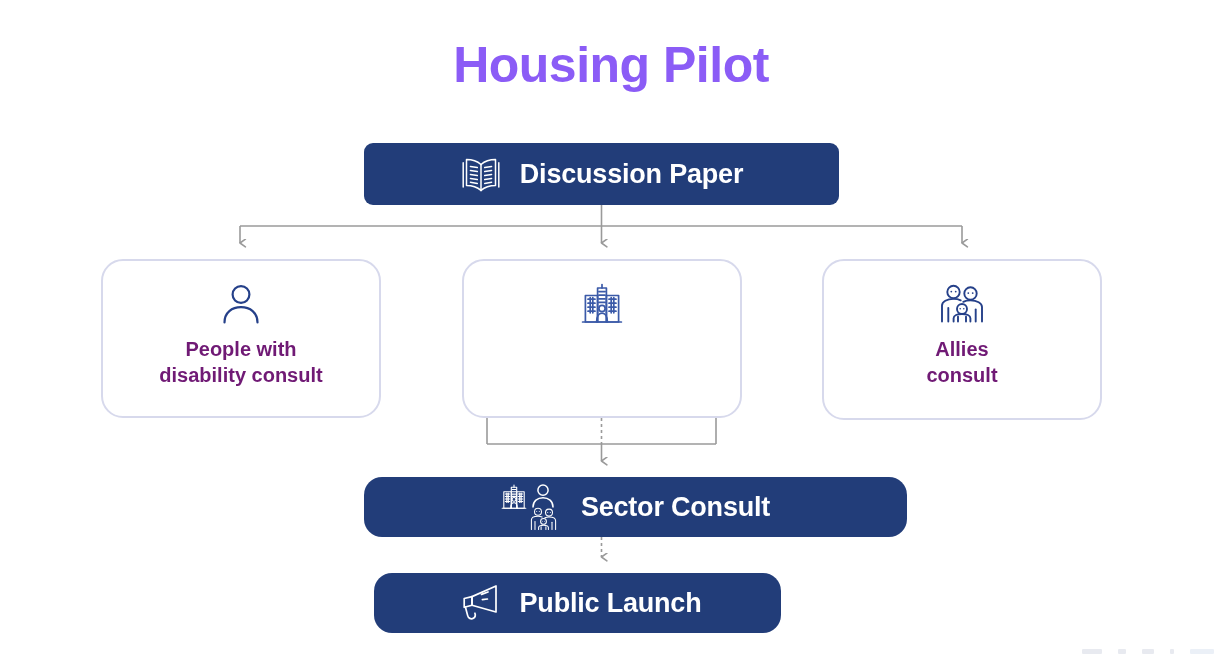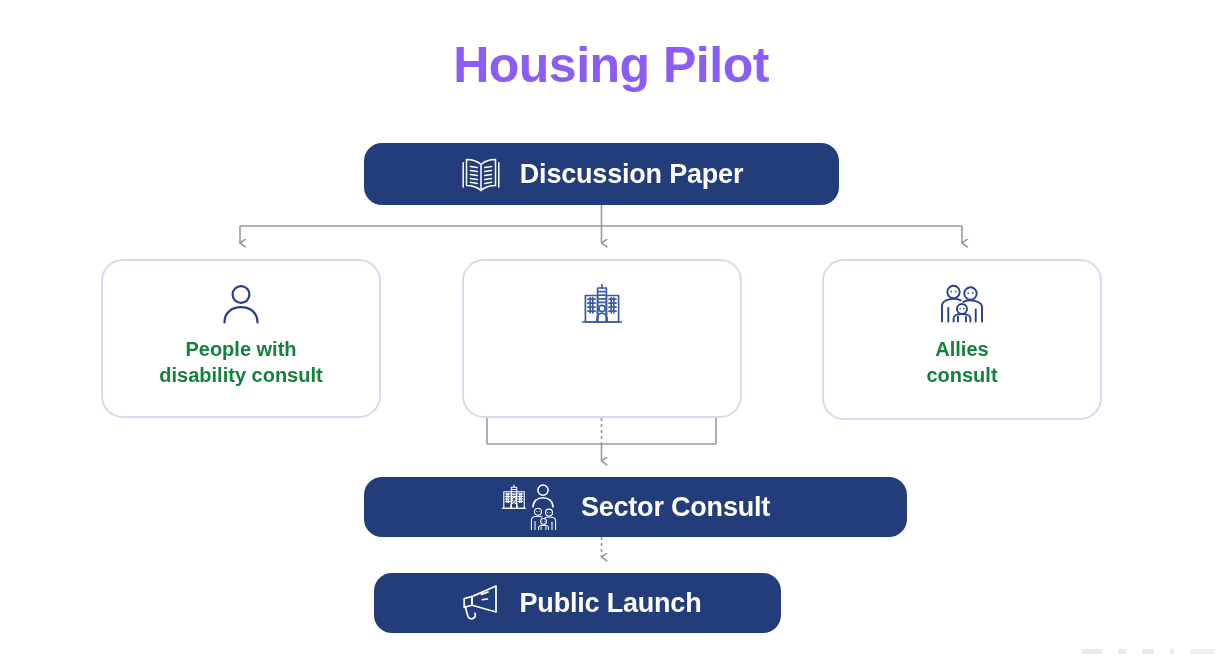--- a/index.html
+++ b/index.html
@@ -66,30 +66,30 @@
     flex-direction: column;
     align-items: center;
     justify-content: flex-start;
     padding-top: 22px;
   }
   .node-card .node-icon {
     display: block;
     margin-bottom: 8px;
   }
   .node-card .node-label {
-    color: #15803d;
+    color: #701a75;
     font-size: 20px;
     font-weight: bold;
     line-height: 1.28;
     text-align: center;
     white-space: pre-line;
   }
 
   
-  #node-discussion-paper { left: 364px; top: 143px; width: 475px; height: 62px; }
+  #node-discussion-paper { left: 364px; top: 143px; width: 475px; height: 62px; border-radius: 9px; }
   #node-people-consult   { left: 101px; top: 259px; width: 280px; height: 159px; }
   #node-providers-consult{ left: 462px; top: 259px; width: 280px; height: 159px; }
   #node-allies-consult   { left: 822px; top: 259px; width: 280px; height: 161px; }
   #node-sector-consult   { left: 364px; top: 477px; width: 543px; height: 60px; }
   #node-public-launch    { left: 364px; top: 573px; width: 407px; height: 60px; margin-left: 10px; }
 
   
   #connectors {
     position: absolute;
     left: 0;

